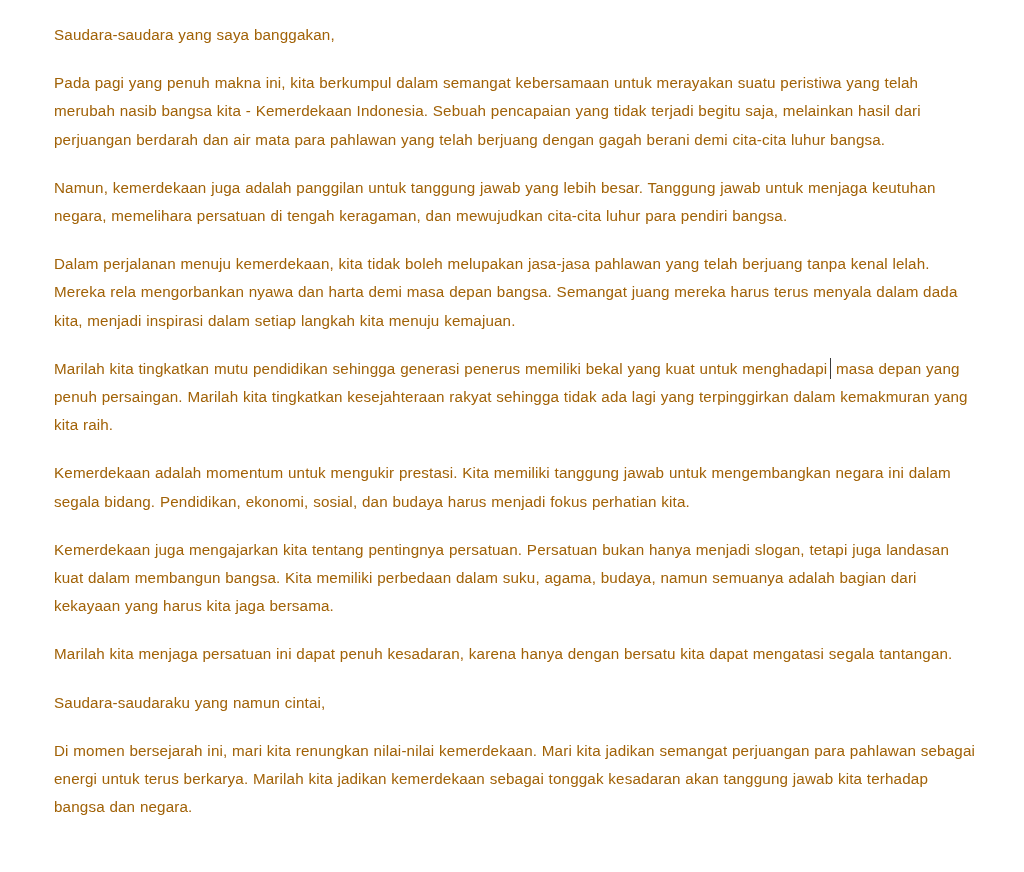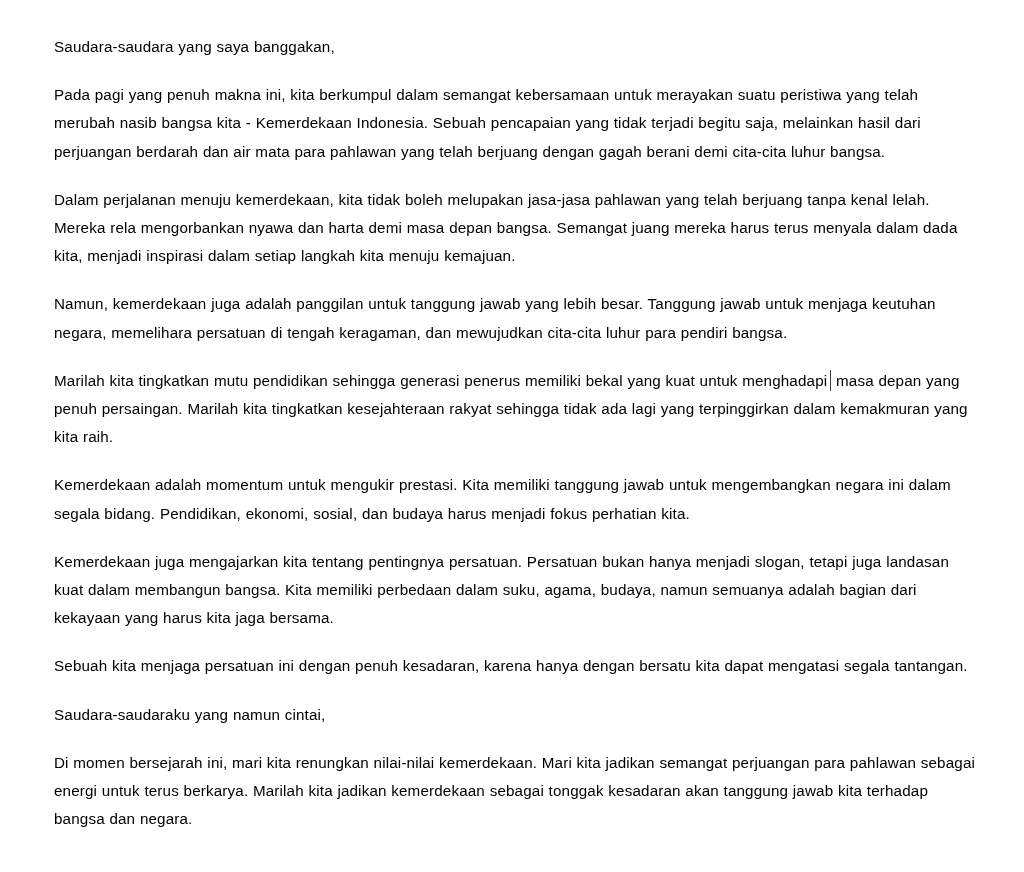--- a/index.html
+++ b/index.html
@@ -17,24 +17,24 @@
 
   #document-page {
     box-sizing: border-box;
     width: 1024px;
     height: 872px;
     background: #ffffff;
     padding: 17px 40px 0 54px;
   }
 
   .para {
-    margin: 16px 0 20px 0;
+    margin: 4px 0 20px 0;
     font-size: 15.2px;
     line-height: 28.2px;
-    color: #000000;
+    color: #a16207;
     text-align: left;
     letter-spacing: 0.01em;
     word-spacing: 0.02em;
     max-width: 926px;
     position: relative;
   }
 
   .para:last-child {
     margin-bottom: 0;
   }
@@ -54,29 +54,29 @@
 </head>
 <body>
 
 <div id="document-page">
 
   <p class="para">Saudara-saudara yang saya banggakan,</p>
 
   <p class="para">Pada pagi yang penuh makna ini, kita berkumpul dalam semangat kebersamaan untuk merayakan suatu peristiwa yang telah merubah nasib bangsa kita - Kemerdekaan Indonesia. Sebuah pencapaian yang tidak terjadi begitu saja, melainkan hasil dari perjuangan berdarah dan air mata para pahlawan yang telah berjuang dengan gagah berani demi cita-cita luhur bangsa.</p>
 
 
+  <p class="para">Namun, kemerdekaan juga adalah panggilan untuk tanggung jawab yang lebih besar. Tanggung jawab untuk menjaga keutuhan negara, memelihara persatuan di tengah keragaman, dan mewujudkan cita-cita luhur para pendiri bangsa.</p>
+
   <p class="para">Dalam perjalanan menuju kemerdekaan, kita tidak boleh melupakan jasa-jasa pahlawan yang telah berjuang tanpa kenal lelah. Mereka rela mengorbankan nyawa dan harta demi masa depan bangsa. Semangat juang mereka harus terus menyala dalam dada kita, menjadi inspirasi dalam setiap langkah kita menuju kemajuan.</p>
-
-  <p class="para">Namun, kemerdekaan juga adalah panggilan untuk tanggung jawab yang lebih besar. Tanggung jawab untuk menjaga keutuhan negara, memelihara persatuan di tengah keragaman, dan mewujudkan cita-cita luhur para pendiri bangsa.</p>
 
   <p class="para"><span>Marilah kita tingkatkan mutu pendidikan sehingga generasi penerus memiliki bekal yang kuat untuk menghadapi</span><span class="caret"></span> <span>masa depan yang penuh persaingan. Marilah kita tingkatkan kesejahteraan rakyat sehingga tidak ada lagi yang terpinggirkan dalam kemakmuran yang kita raih.</span></p>
 
   <p class="para">Kemerdekaan adalah momentum untuk mengukir prestasi. Kita memiliki tanggung jawab untuk mengembangkan negara ini dalam segala bidang. Pendidikan, ekonomi, sosial, dan budaya harus menjadi fokus perhatian kita.</p>
 
   <p class="para">Kemerdekaan juga mengajarkan kita tentang pentingnya persatuan. Persatuan bukan hanya menjadi slogan, tetapi juga landasan kuat dalam membangun bangsa. Kita memiliki perbedaan dalam suku, agama, budaya, namun semuanya adalah bagian dari kekayaan yang harus kita jaga bersama.</p>
 
-  <p class="para">Sebuah kita menjaga persatuan ini dengan penuh kesadaran, karena hanya dengan bersatu kita dapat mengatasi segala tantangan.</p>
+  <p class="para">Marilah kita menjaga persatuan ini dapat penuh kesadaran, karena hanya dengan bersatu kita dapat mengatasi segala tantangan.</p>
 
   <p class="para">Saudara-saudaraku yang namun cintai,</p>
 
   <p class="para">Di momen bersejarah ini, mari kita renungkan nilai-nilai kemerdekaan. Mari kita jadikan semangat perjuangan para pahlawan sebagai energi untuk terus berkarya. Marilah kita jadikan kemerdekaan sebagai tonggak kesadaran akan tanggung jawab kita terhadap bangsa dan negara.</p>
 
 </div>
 
 </body></html>

